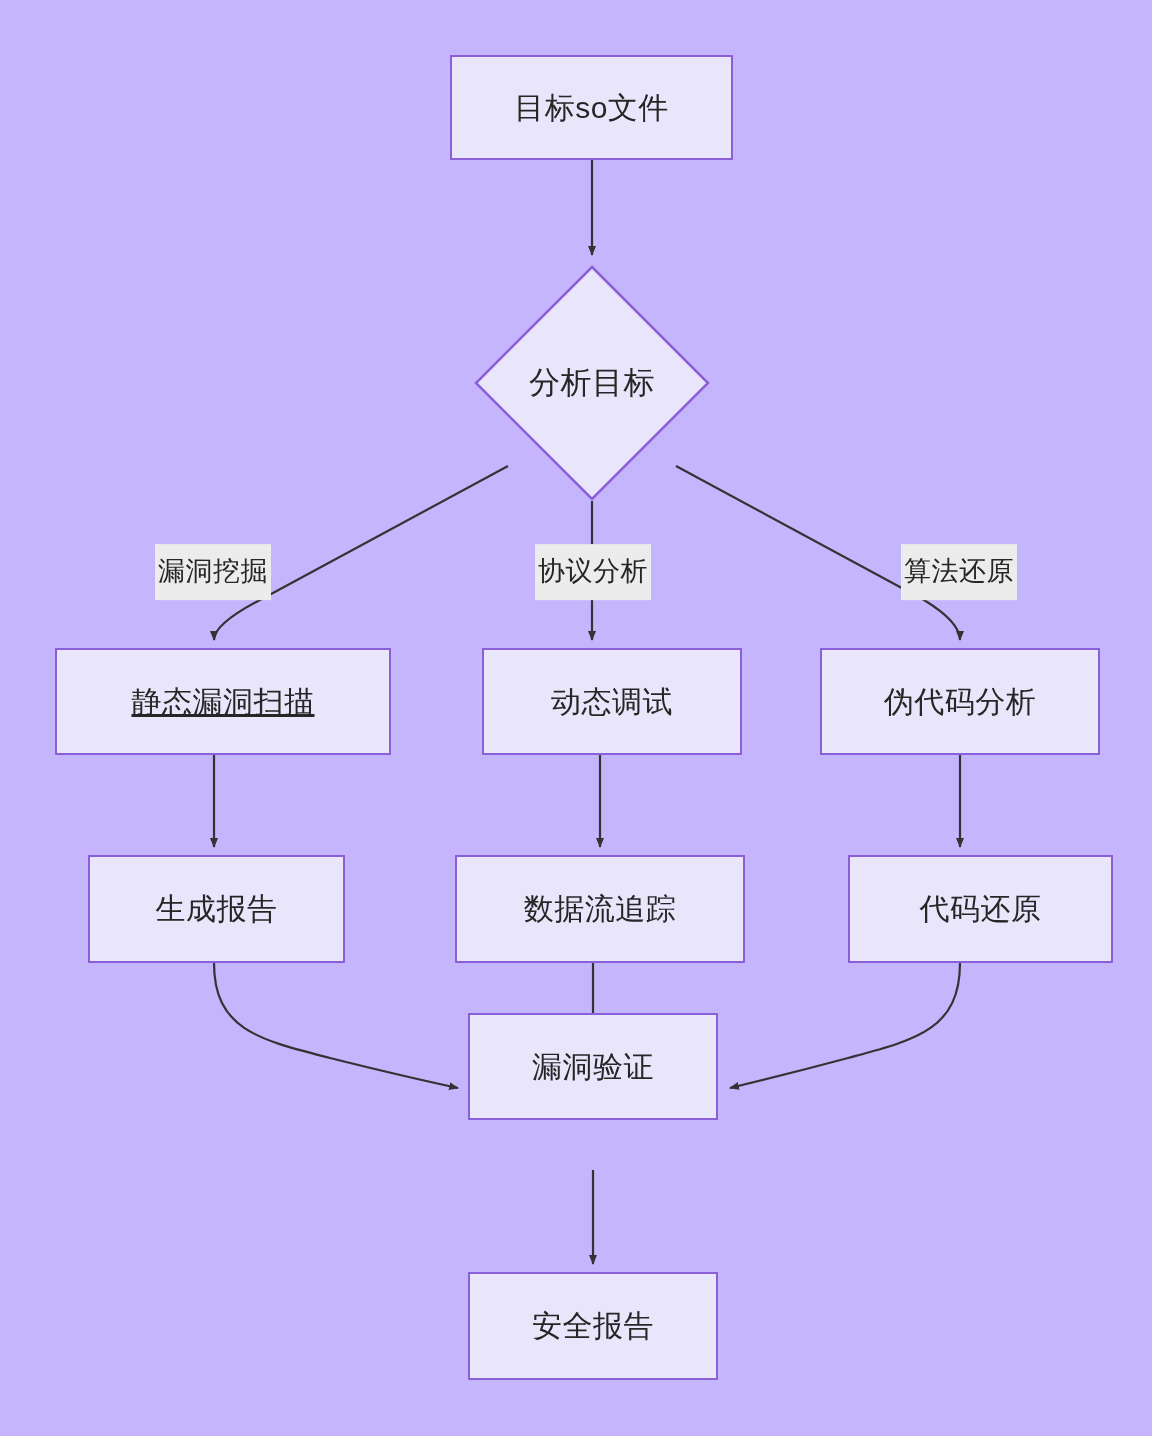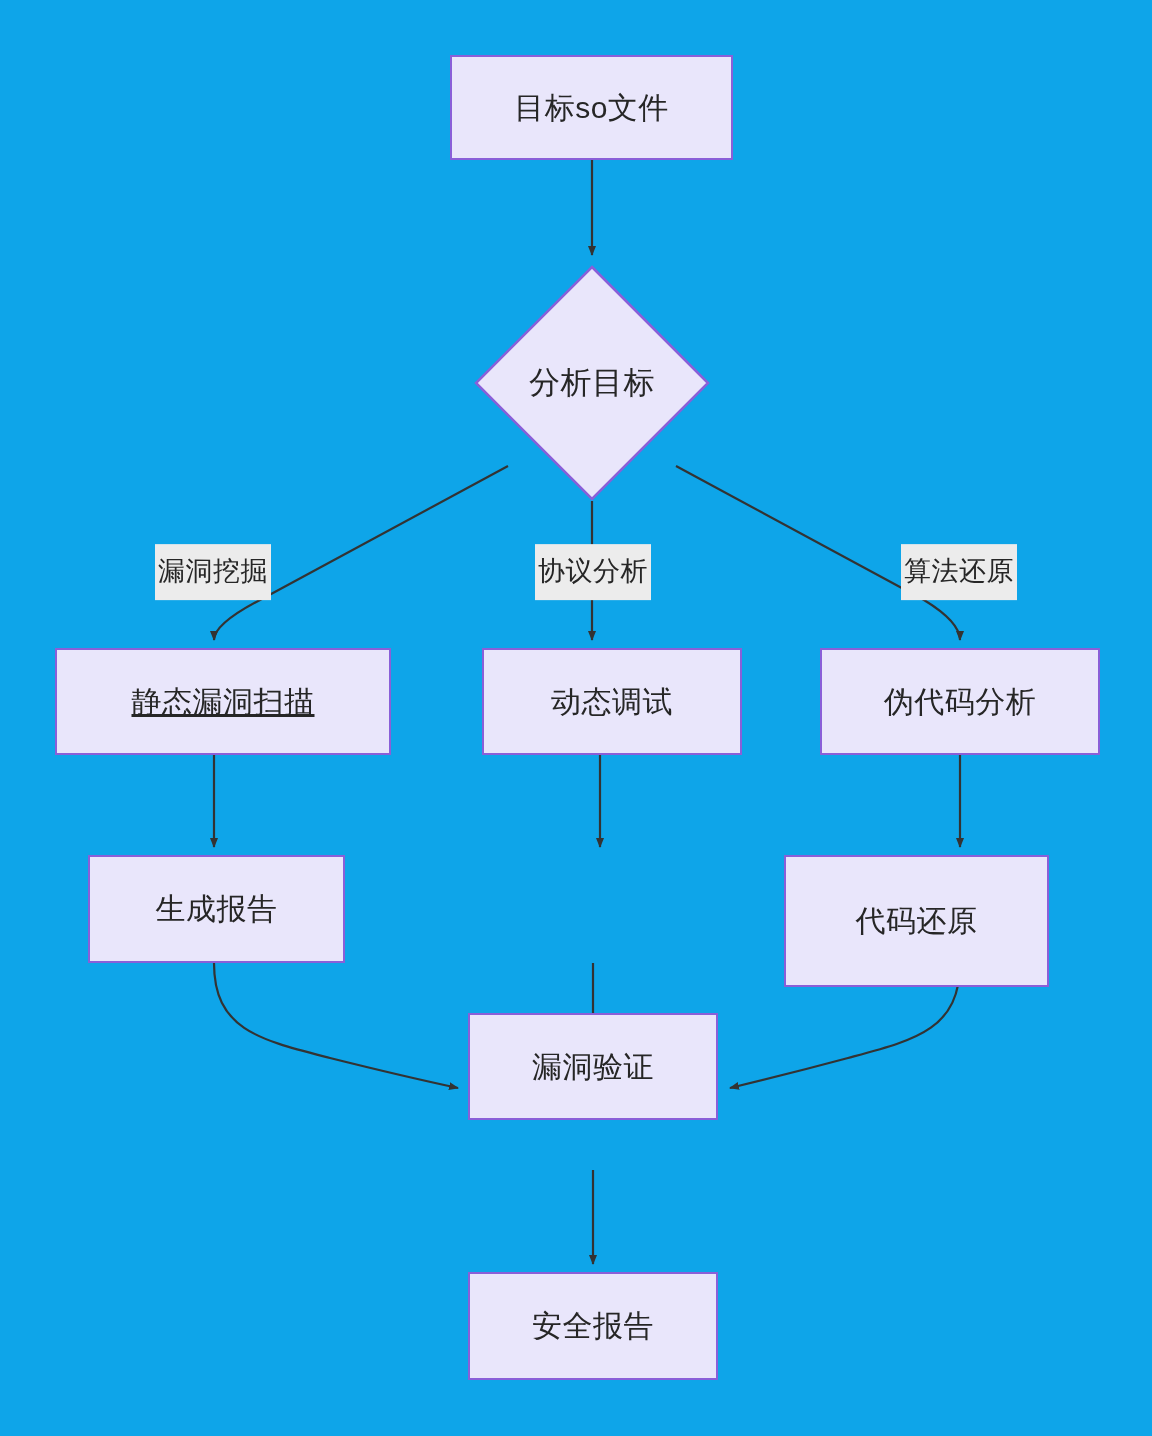--- a/index.html
+++ b/index.html
@@ -7,21 +7,21 @@
     padding: 0;
     background: #ffffff;
   }
   body {
     font-family: "Liberation Sans", "DejaVu Sans", sans-serif;
   }
   #diagram-root {
     position: relative;
     width: 1152px;
     height: 1436px;
-    background: #0ea5e9;
+    background: #c4b5fd;
     overflow: hidden;
   }
   #edge-layer {
     position: absolute;
     left: 0;
     top: 0;
     width: 1152px;
     height: 1436px;
     pointer-events: none;
   }
@@ -132,22 +132,25 @@
   </div>
 
   <div class="node" style="left:820px; top:648px; width:280px; height:107px;">
     <span class="node-label">伪代码分析</span>
   </div>
 
   <div class="node" style="left:88px; top:855px; width:257px; height:108px;">
     <span class="node-label">生成报告</span>
   </div>
 
+  <div class="node" style="left:455px; top:855px; width:290px; height:108px;">
+    <span class="node-label">数据流追踪</span>
+  </div>
 
-  <div class="node" style="left:784px; top:855px; width:265px; height:132px;">
+  <div class="node" style="left:848px; top:855px; width:265px; height:108px;">
     <span class="node-label">代码还原</span>
   </div>
 
   <div class="node" style="left:468px; top:1013px; width:250px; height:107px;">
     <span class="node-label">漏洞验证</span>
   </div>
 
   <div class="node" style="left:468px; top:1272px; width:250px; height:108px;">
     <span class="node-label">安全报告</span>
   </div>

